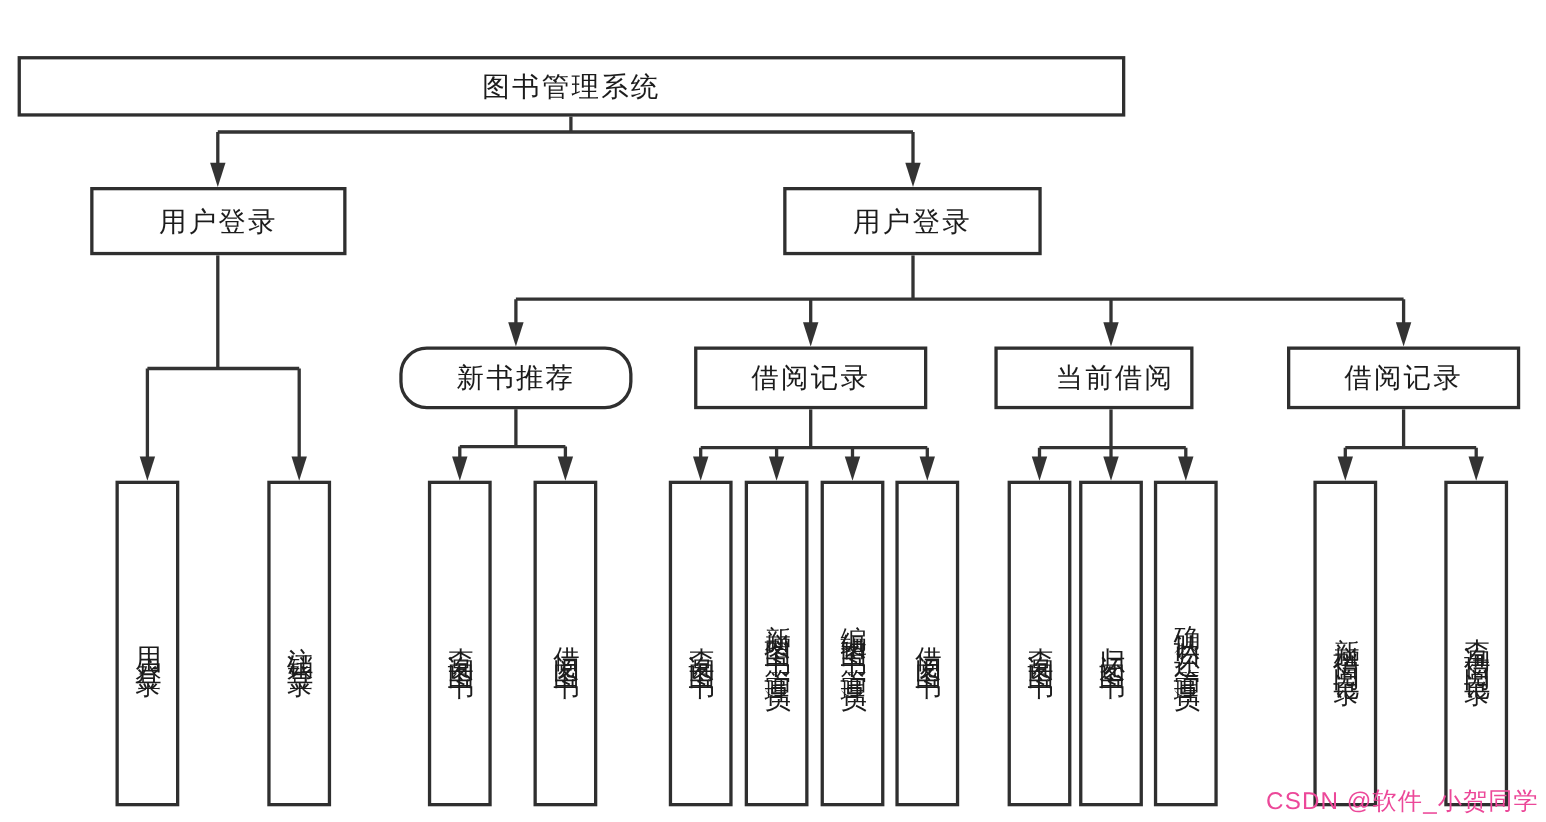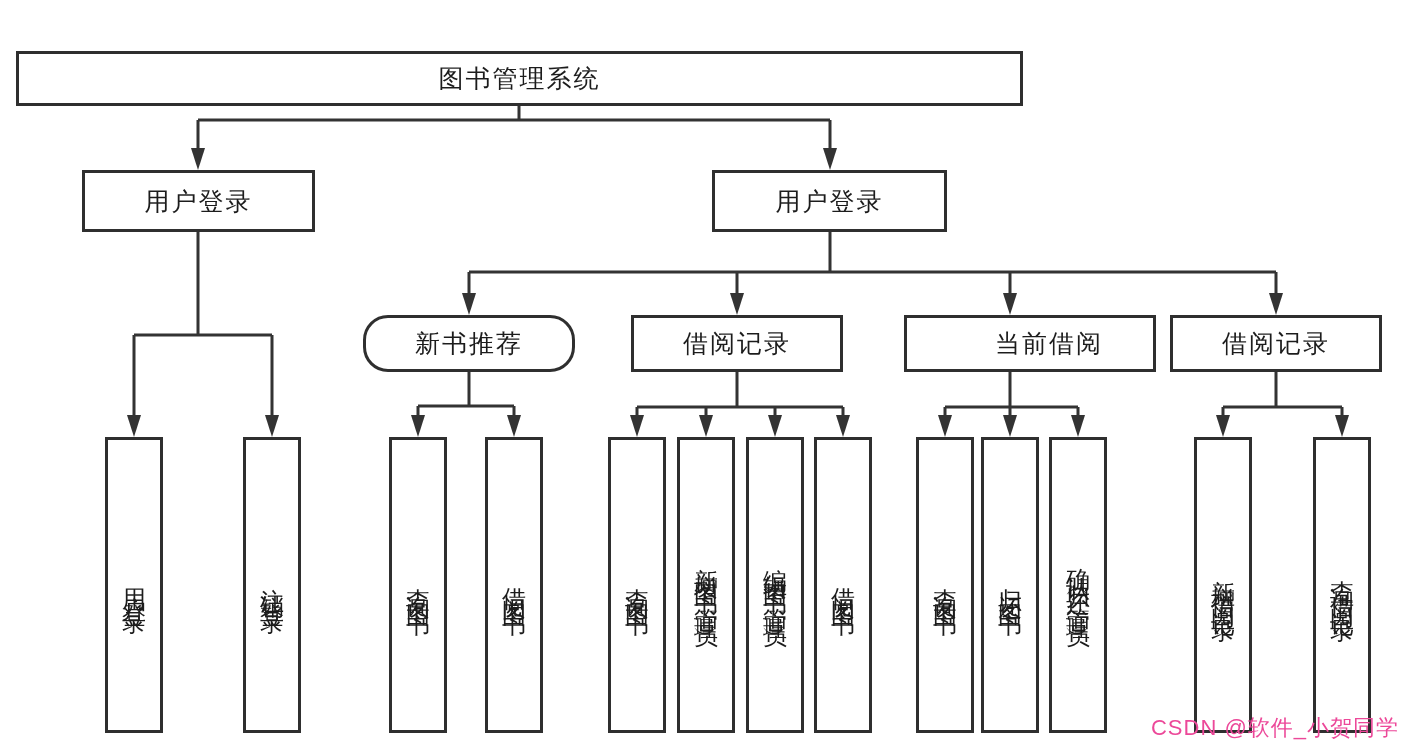--- a/index.html
+++ b/index.html
@@ -111,21 +111,21 @@
   <div class="node hnode" style="left:712px; top:170px; width:235px; height:62px;">
     <span>用户登录</span>
   </div>
 
   <div class="node hnode" style="left:363px; top:315px; width:212px; height:57px;border-radius:25px;">
     <span>新书推荐</span>
   </div>
   <div class="node hnode" style="left:631px; top:315px; width:212px; height:57px;">
     <span>借阅记录</span>
   </div>
-  <div class="node hnode" style="left:904px; top:315px; width:252px; height:57px;padding-left:38px;">
+  <div class="node hnode" style="left:904px; top:315px; width:181px; height:57px;padding-left:38px;">
     <span>当前借阅</span>
   </div>
   <div class="node hnode" style="left:1170px; top:315px; width:212px; height:57px;">
     <span>借阅记录</span>
   </div>
 
   <div class="node leaf" style="left:105px; top:437px; width:58px; height:296px;">
     <span class="vtext">用户登录</span>
   </div>
   <div class="node leaf" style="left:243px; top:437px; width:58px; height:296px;">

